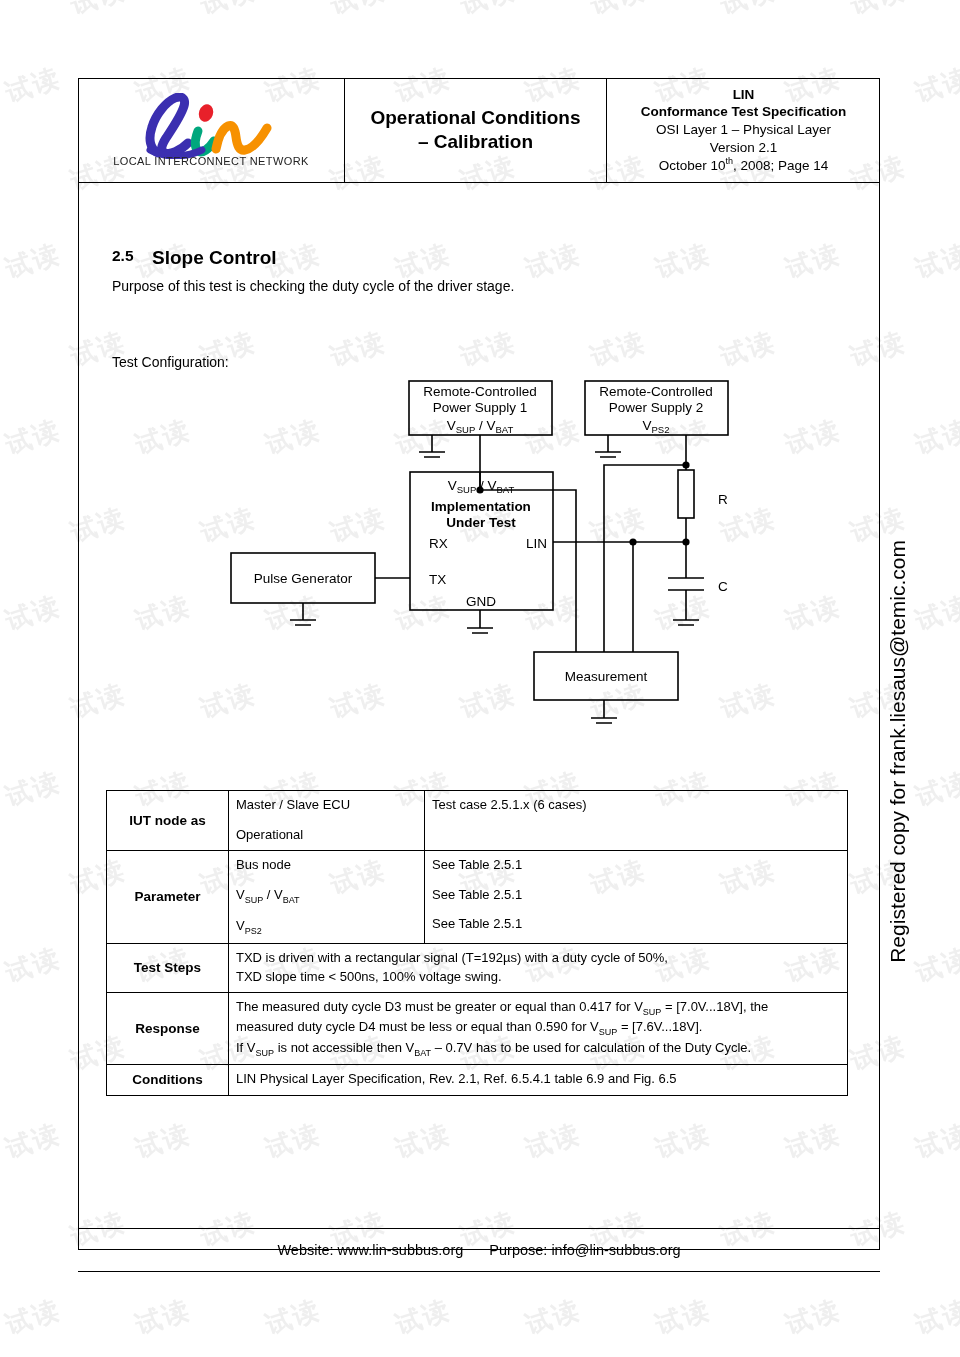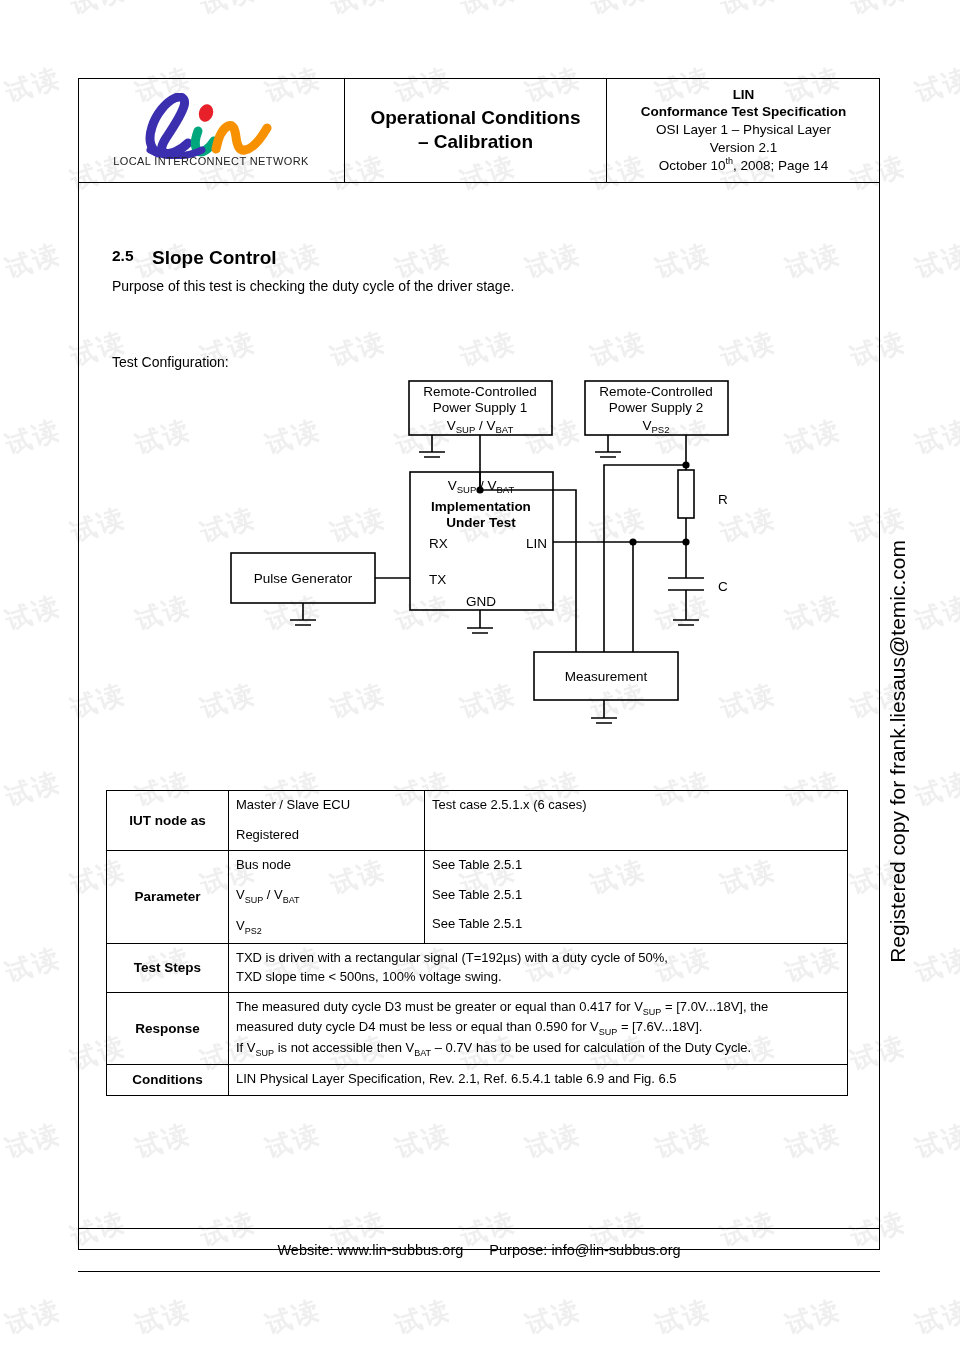--- a/index.html
+++ b/index.html
@@ -462,21 +462,21 @@
         <col class="col-a">
         <col class="col-b">
         <col>
       </colgroup>
     <tbody>
       <tr>
         <td class="lbl">IUT node as</td>
         <td>
           <div class="u">Master / Slave ECU</div>
           <div class="gap"></div>
-          <div class="u">Registered</div>
+          <div class="u">Operational</div>
         </td>
         <td>
           <div>Test case 2.5.1.x (6 cases)</div>
         </td>
       </tr>
 
       <tr>
         <td class="lbl">Parameter</td>
         <td>
           <div>Bus node</div>

